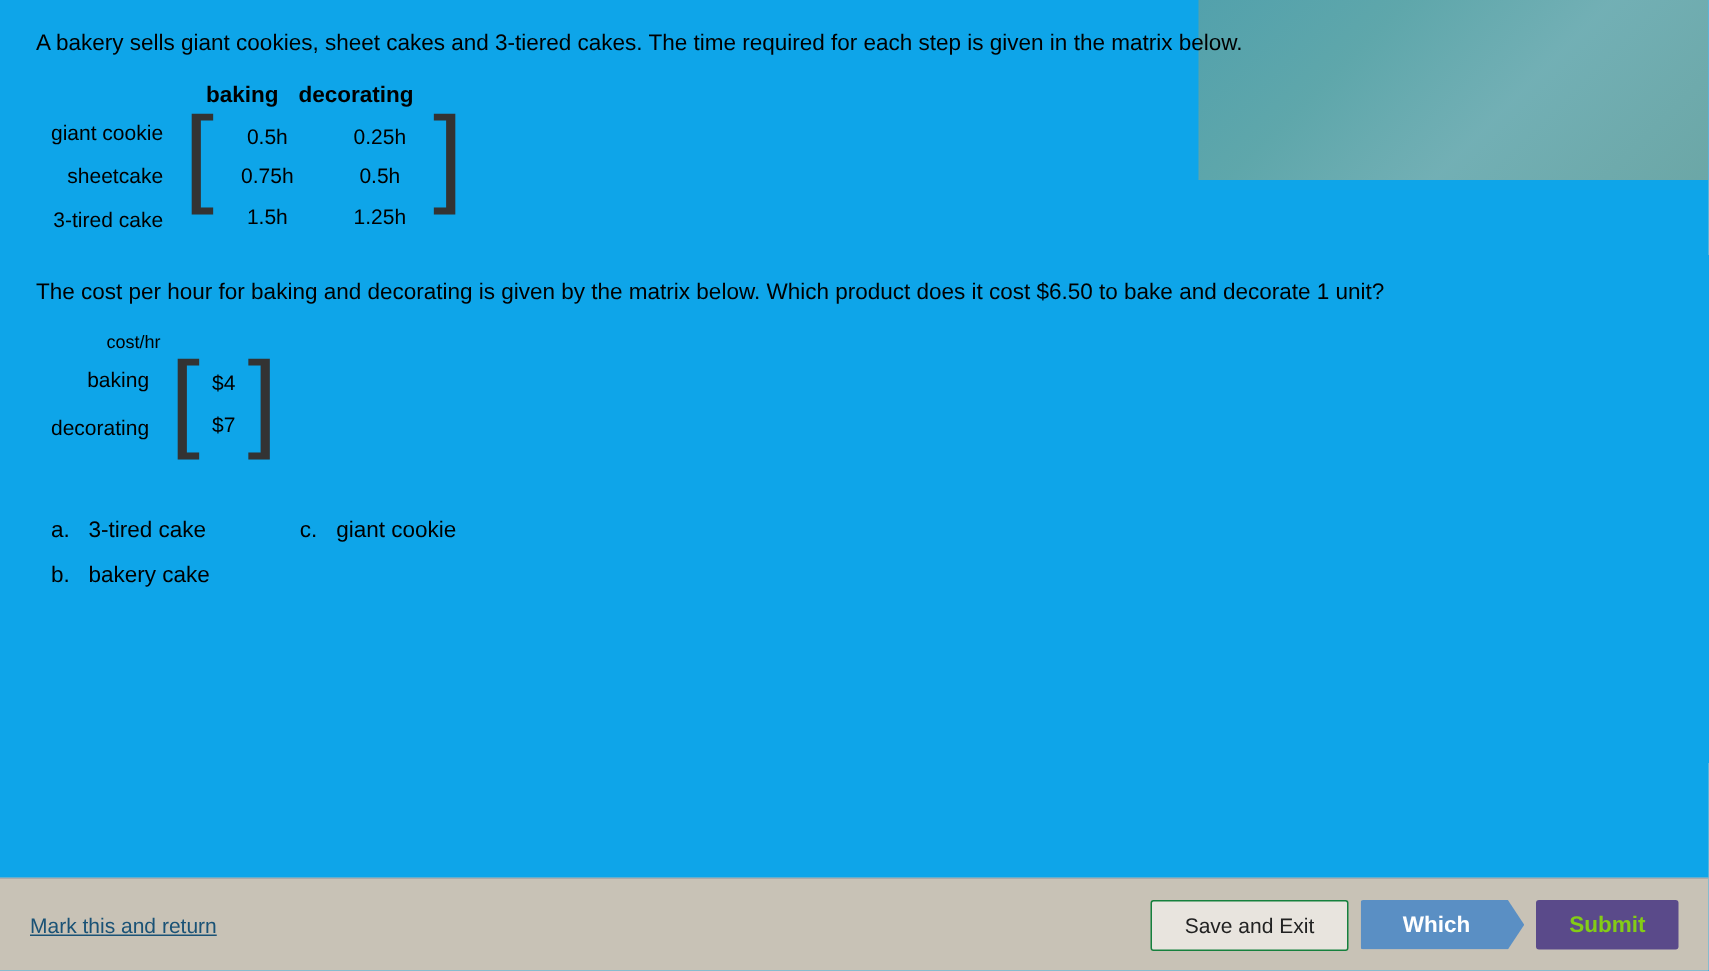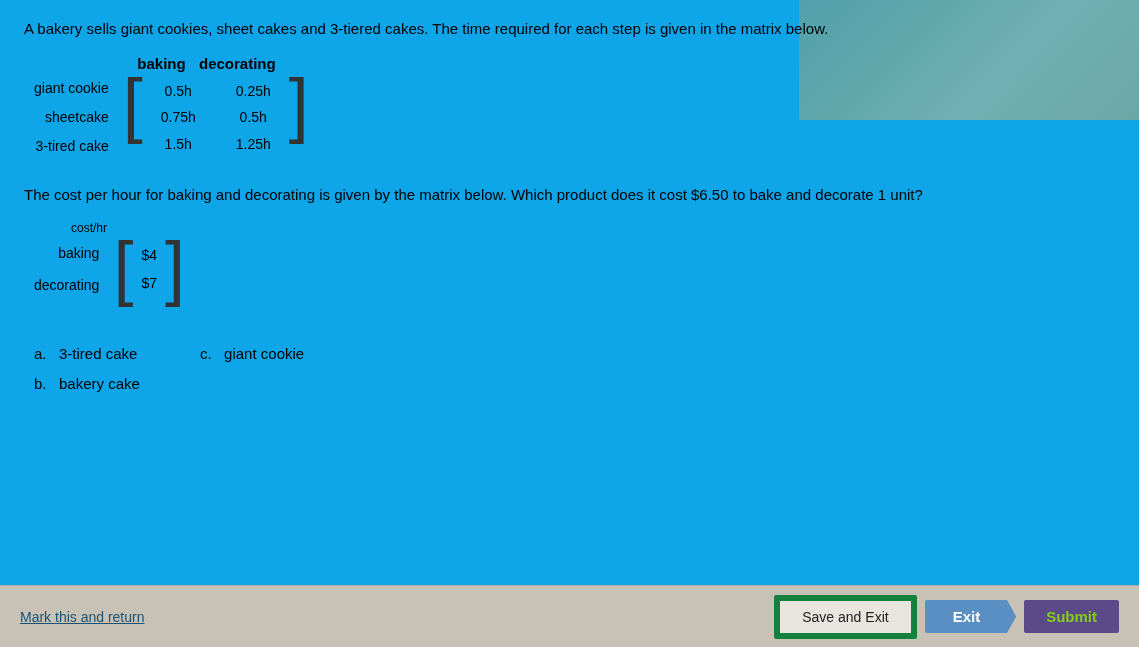--- a/index.html
+++ b/index.html
@@ -205,21 +205,21 @@
     }
 
     .footer-right {
       display: flex;
       gap: 8px;
       align-items: center;
     }
 
     .btn-save-exit {
       background: #e8e4de;
-      border: 6px solid #15803d;
+      border: 1px solid #15803d;
       color: #222;
       font-size: 14px;
       padding: 8px 22px;
       cursor: pointer;
       border-radius: 2px;
     }
 
     .btn-next {
       background: #5a8fc4;
       border: none;
@@ -340,16 +340,16 @@
     </div>
   </div>
 </div>
 
 <div class="footer-bar">
   <div class="footer-left">
     <a class="mark-return-link">Mark this and return</a>
   </div>
   <div class="footer-right">
     <button class="btn-save-exit">Save and Exit</button>
-    <button class="btn-next">Exit</button>
+    <button class="btn-next">Which</button>
     <button class="btn-submit">Submit</button>
   </div>
 </div>
 
 </body></html>

